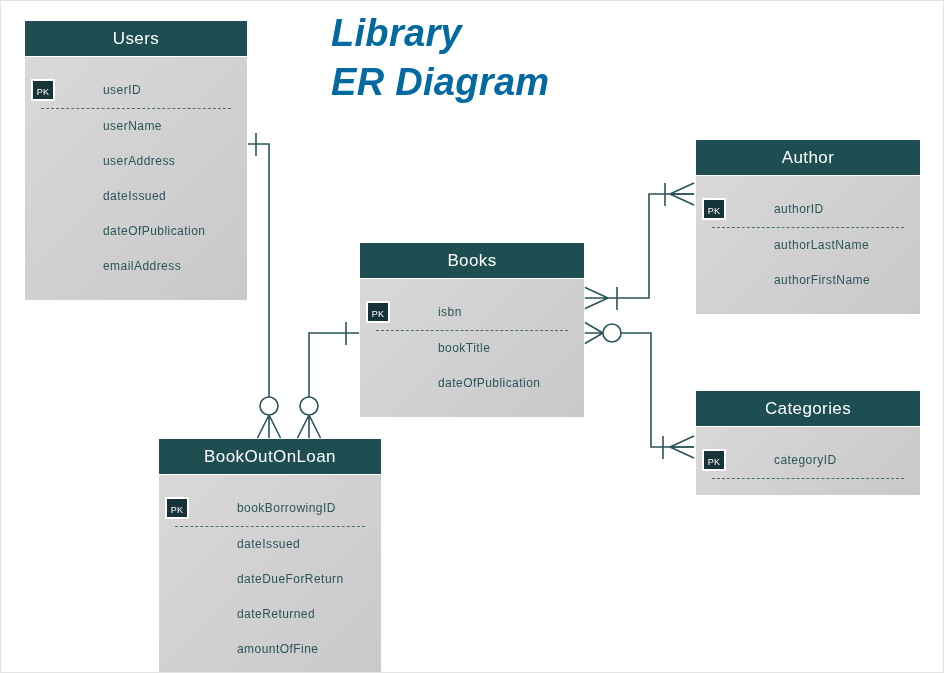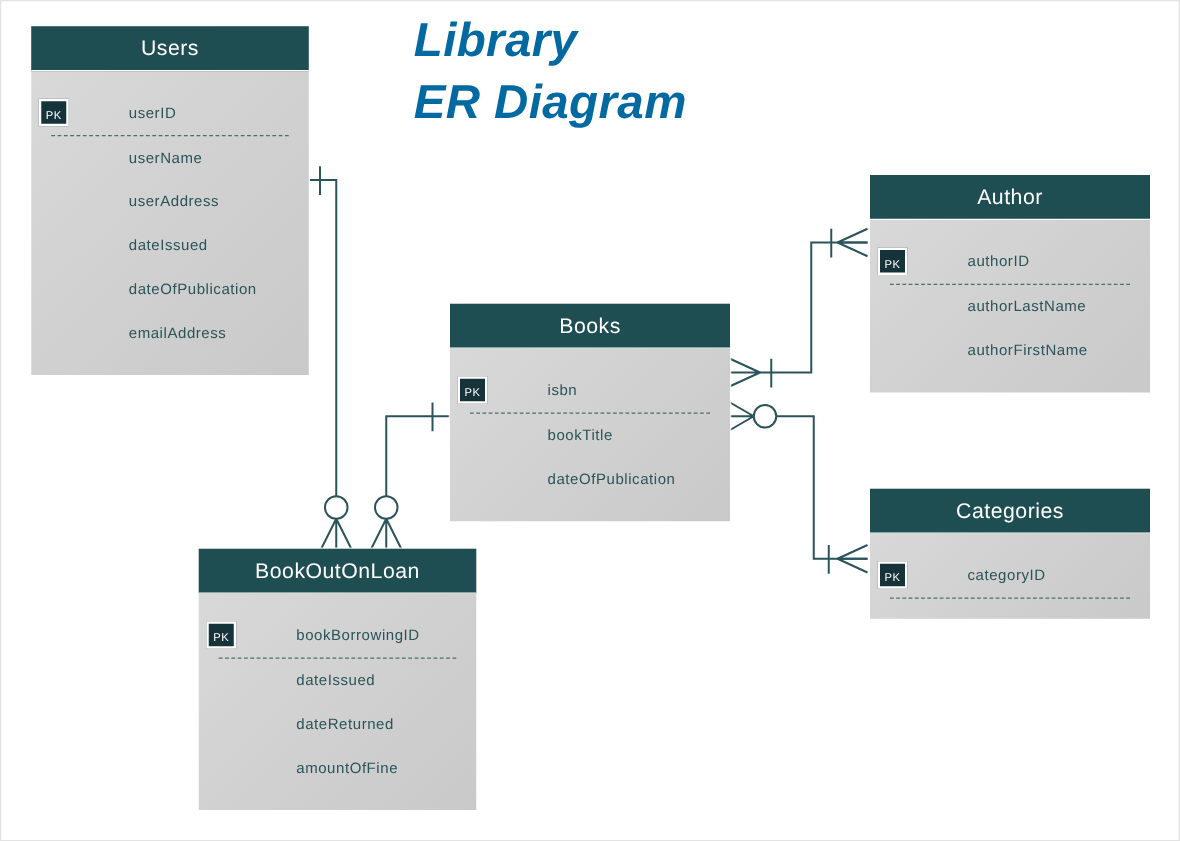--- a/index.html
+++ b/index.html
@@ -219,20 +219,23 @@
     <div class="entity-header">BookOutOnLoan</div>
     <div class="entity-body">
       <div class="attr pk-divider">
         <span class="pk-badge">PK</span>
         <span>bookBorrowingID</span>
       </div>
       <div class="attr">
         <span>dateIssued</span>
       </div>
       <div class="attr">
+        <span>dateDueForReturn</span>
+      </div>
+      <div class="attr">
         <span>dateReturned</span>
       </div>
       <div class="attr">
         <span>amountOfFine</span>
       </div>
     </div>
   </div>
 
 </div>
 

